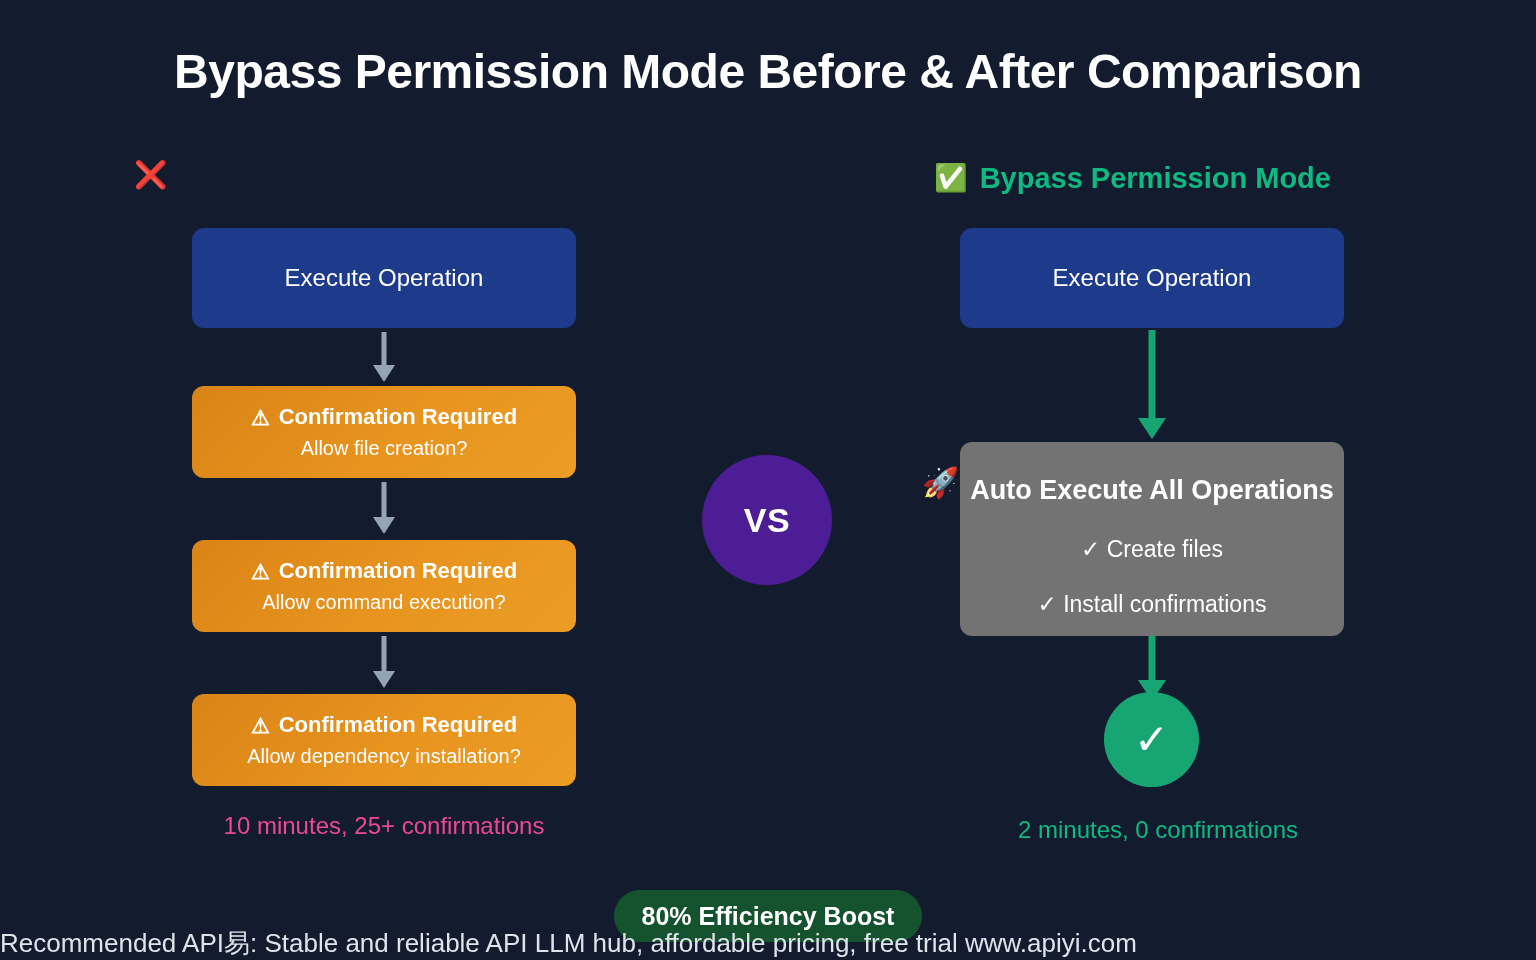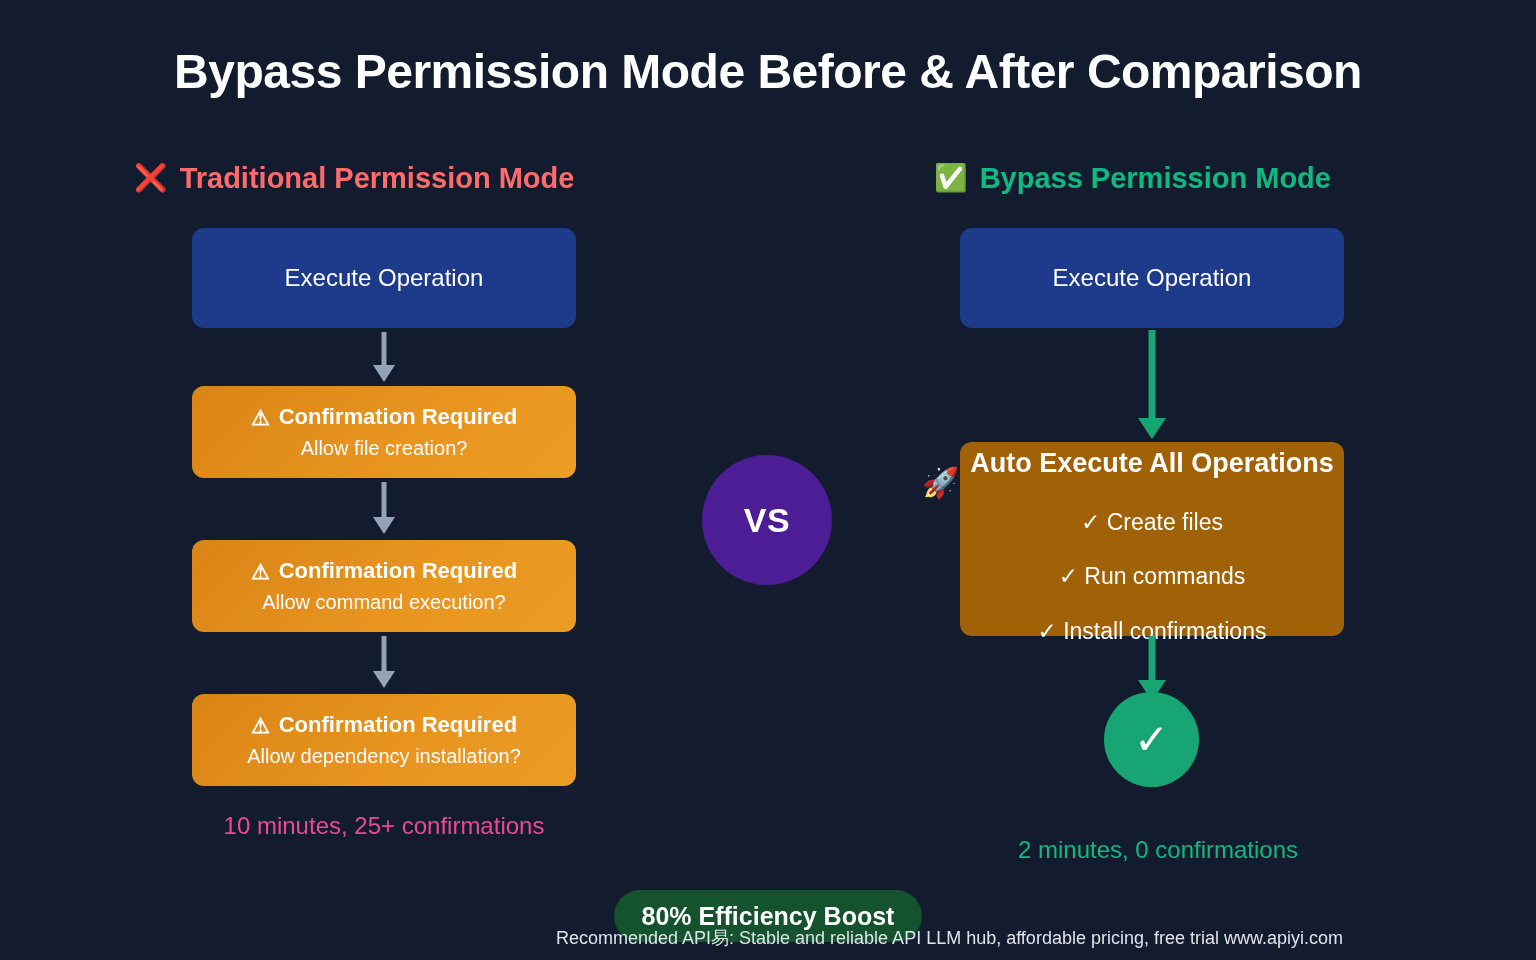--- a/index.html
+++ b/index.html
@@ -81,21 +81,21 @@
     align-items: center;
     gap: 9px;
   }
   .box-orange .box-sub {
     font-size: 20px;
     font-weight: normal;
   }
   .warn-glyph { font-size: 21px; line-height: 1; }
 
   .box-green {
-    background: #a16207;
+    background: #737373;
     color: #ffffff;
     gap: 16px;
     padding-top: 20px;
   }
   .box-green .box-title {
     font-size: 27px;
     font-weight: bold;
     margin-bottom: 8px;
   }
   .box-green .bullet {
@@ -182,21 +182,21 @@
   }
 
   
   .summary {
     position: absolute;
     font-size: 24px;
     text-align: center;
     white-space: nowrap;
   }
   .summary.left  { left: 134px; width: 500px; top: 812px; color: #ec4899; }
-  .summary.right { left: 908px; width: 500px; top: 836px; color: #10b981; }
+  .summary.right { left: 908px; width: 500px; top: 816px; color: #10b981; }
 
   
   .badge {
     position: absolute;
     left: 614px;
     top: 890px;
     width: 308px;
     height: 52px;
     border-radius: 26px;
     background: #14532d;
@@ -207,36 +207,35 @@
     font-size: 25px;
     font-weight: bold;
   }
 
   
   .footer {
     position: absolute;
     left: 0;
     top: 926px;
     width: 1343px;
-    text-align: right;
+    text-align: left;
     color: #dfe3ea;
-    font-size: 18px;
+    font-size: 26px;
     white-space: nowrap;
   }
 </style>
 </head>
 <body>
 
 <div class="stage">
 
   <div class="page-title">Bypass Permission Mode Before &amp; After Comparison</div>
 
   <div class="col-heading left">
     <span class="heading-emoji">❌</span>
-    <span>Traditional Permission Mode</span>
   </div>
 
   <div class="flow-box box-blue" style="left:192px; top:228px; width:384px; height:100px;">
     <span class="box-title">Execute Operation</span>
   </div>
 
   <div class="arrow gray" style="left:384px; top:332px; height:50px;">
     <span class="shaft" style="height:35px;"></span>
     <span class="head" style="top:33px;"></span>
   </div>
@@ -291,21 +290,20 @@
   </div>
 
   <div class="arrow green" style="left:1152px; top:330px; height:110px;">
     <span class="shaft" style="height:92px;"></span>
     <span class="head" style="top:88px;"></span>
   </div>
 
   <div class="flow-box box-green" style="left:960px; top:442px; width:384px; height:194px;">
     <span class="box-title">Auto Execute All Operations</span>
     <span class="bullet">✓ Create files</span>
-    <span class="bullet">✓ Run commands</span>
     <span class="bullet">✓ Install confirmations</span>
   </div>
   <span class="rocket-emoji">🚀</span>
 
   <div class="arrow green" style="left:1152px; top:636px; height:62px;">
     <span class="shaft" style="height:46px;"></span>
     <span class="head" style="top:44px;"></span>
   </div>
 
   <div class="success-circle">

